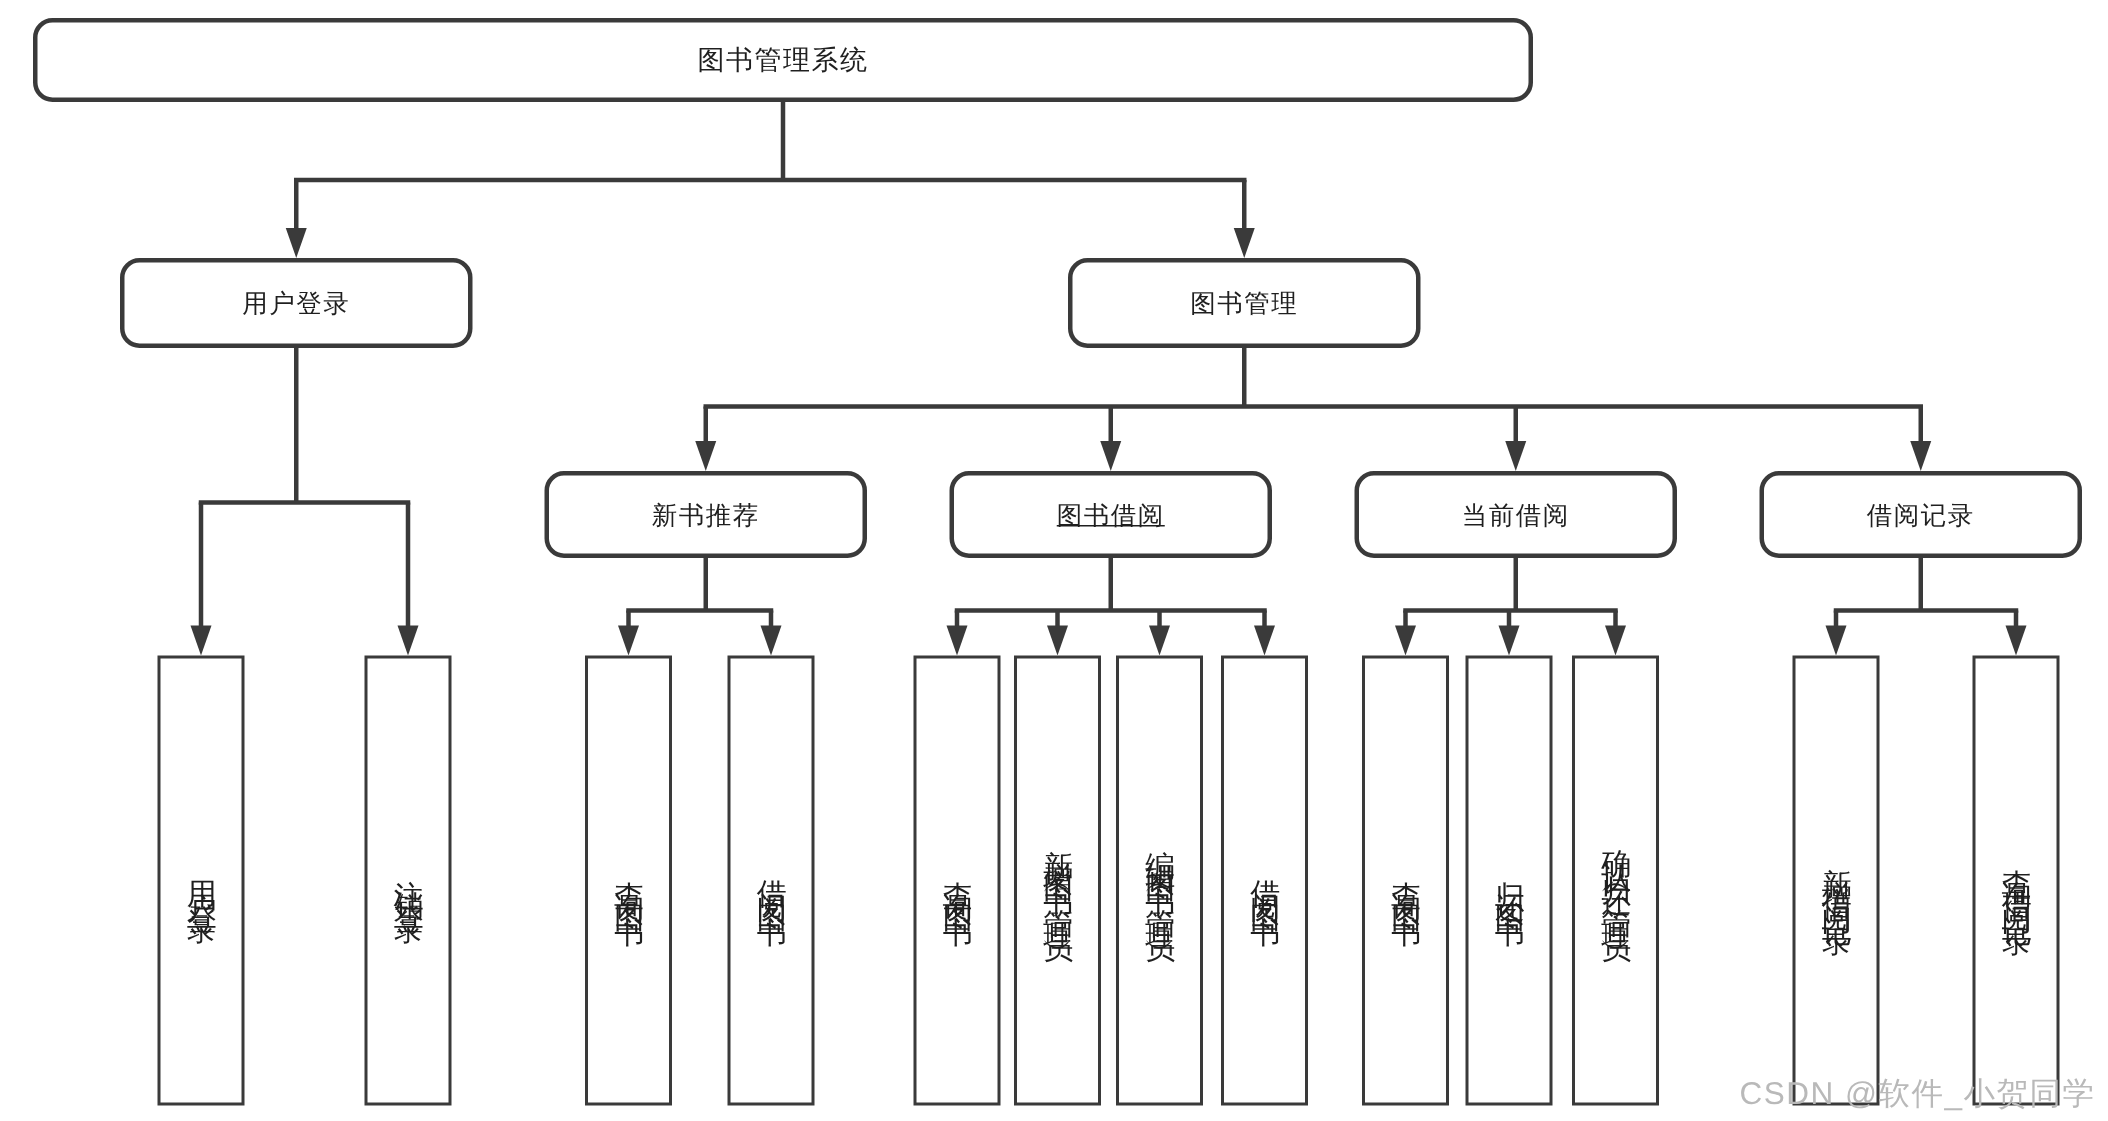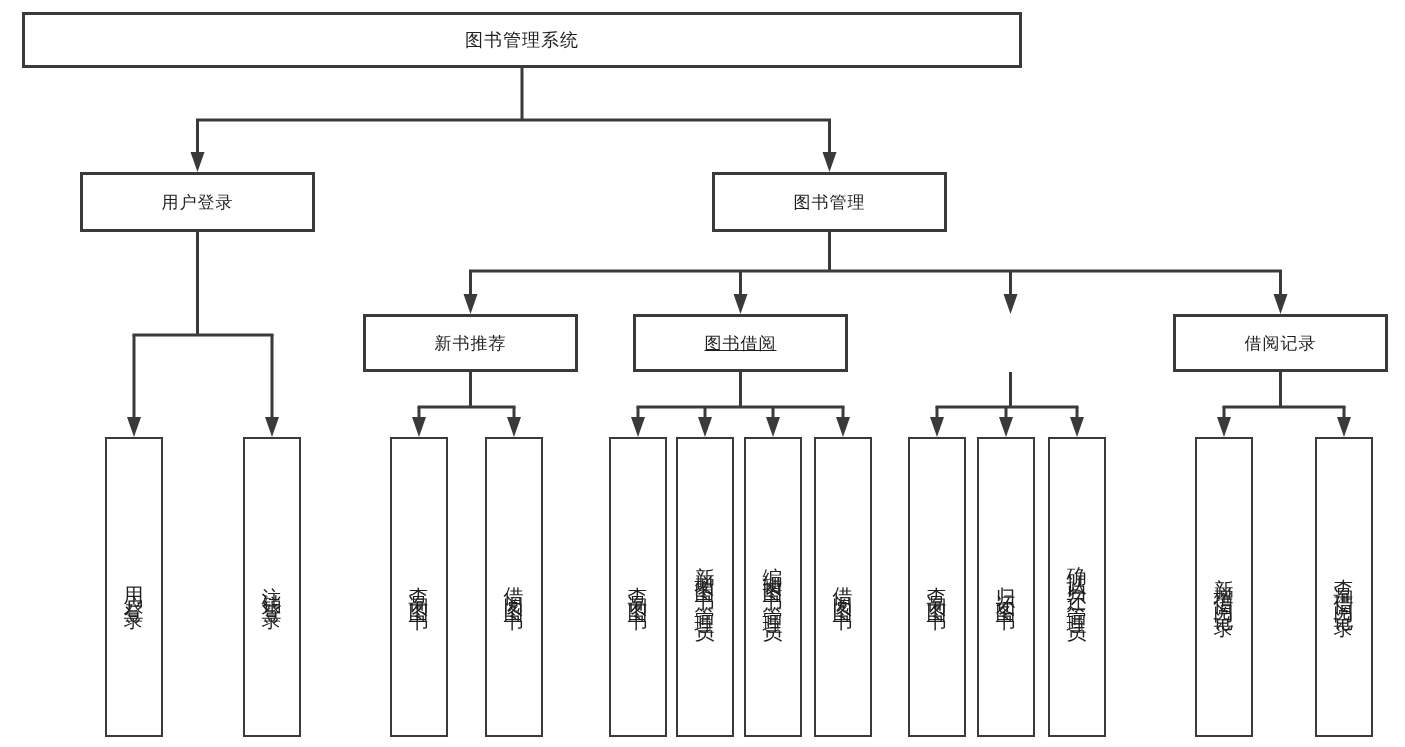--- a/index.html
+++ b/index.html
@@ -21,21 +21,21 @@
   .connectors path{stroke:currentColor;stroke-width:3;fill:none;}
   .connectors polygon{fill:currentColor;stroke:none;}
   .node{
     position:absolute;
     background:#ffffff;
     border:3px solid var(--line);
     box-sizing:border-box;
     display:flex;align-items:center;justify-content:center;
     text-align:center;
   }
-  .h-node{font-size:17px;letter-spacing:1px;}
+  .h-node{font-size:17px;letter-spacing:1px;border-radius:13px;}
   .root-node{left:22px;top:12px;width:1000px;height:56px;font-size:18px;}
   .lvl2{width:235px;height:60px;top:172px;}
   .n-user-login{left:80px;}
   .n-book-mgmt{left:712px;}
   .lvl3{width:215px;height:58px;top:314px;border-width:3px;}
   .n-new-book{left:363px;}
   .n-book-borrow{left:633px;text-decoration:underline;}
   .n-cur-borrow{left:903px;}
   .n-records{left:1173px;}
   .leaf{width:58px;height:300px;top:437px;border-width:2px;}
@@ -138,20 +138,23 @@
   <div class="node h-node lvl3 n-new-book">
     <span>新书推荐</span>
   </div>
 
   <div class="node h-node lvl2 n-book-mgmt">
     <span>图书管理</span>
   </div>
   <div class="node h-node lvl3 n-book-borrow">
     <span>图书借阅</span>
   </div>
+  <div class="node h-node lvl3 n-cur-borrow">
+    <span>当前借阅</span>
+  </div>
   <div class="node h-node lvl3 n-records">
     <span>借阅记录</span>
   </div>
 
   <div class="node leaf l-a1">
     <span>用户登录</span>
   </div>
   <div class="node leaf l-a2">
     <span>注销登录</span>
   </div>
@@ -186,14 +189,15 @@
     <span>确认归还（管理员）</span>
   </div>
 
   <div class="node leaf l-e1">
     <span>新增借阅记录</span>
   </div>
   <div class="node leaf l-e2">
     <span>查询借阅记录</span>
   </div>
 
+  <div class="watermark">CSDN @软件_小贺同学</div>
 
 </div>
 
 </body></html>

